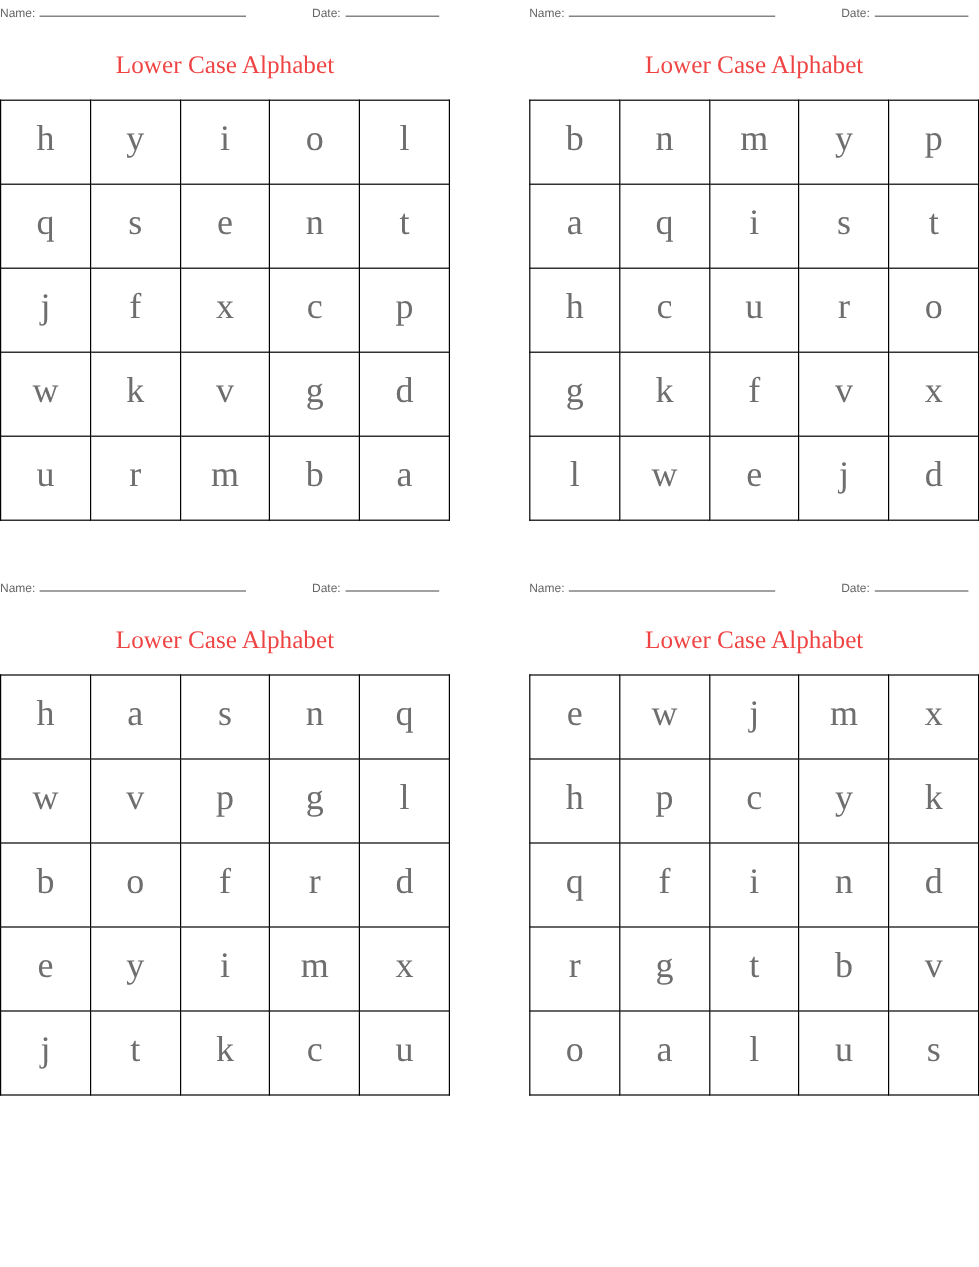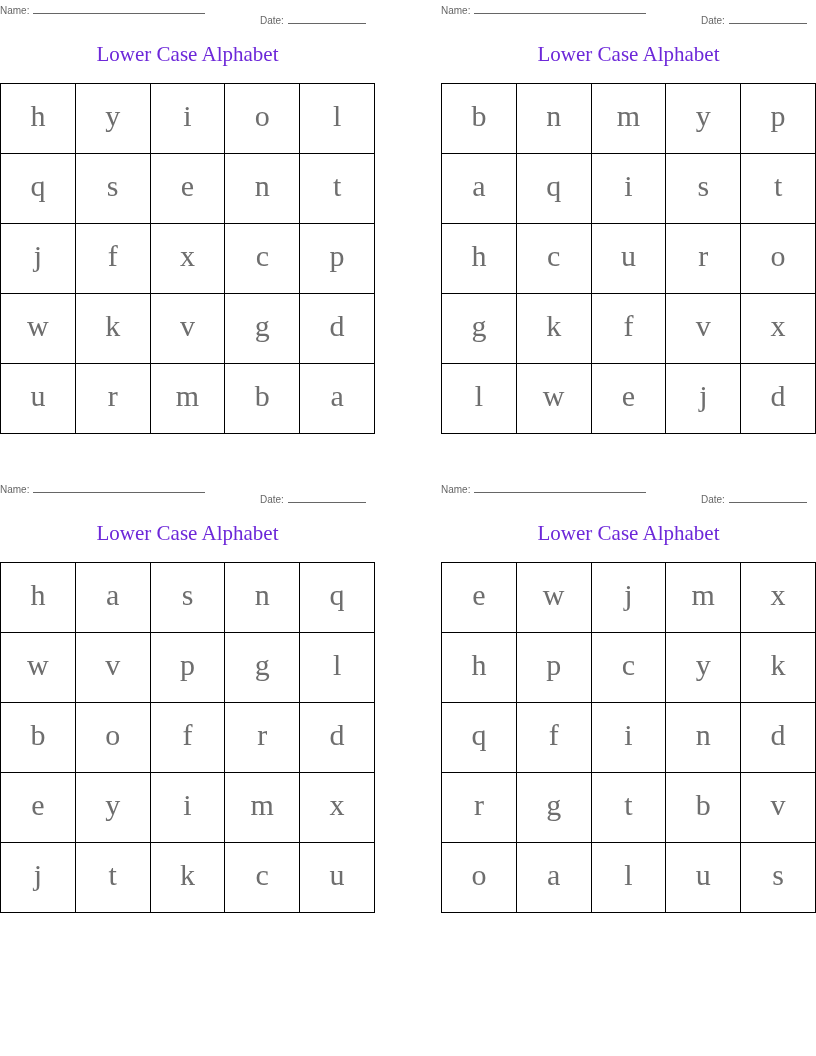--- a/index.html
+++ b/index.html
@@ -2,24 +2,24 @@
 <html><head>
   <meta charset="utf-8">
   <style>
     html, body { margin: 0; padding: 0; background: #ffffff; }
     body { width: 816px; height: 1056px; position: relative; overflow: hidden; }
     .sheet { position: absolute; width: 375px; }
     .header { position: absolute; top: 0; left: 0; width: 375px; height: 20px;
       font-family: "Liberation Sans", sans-serif; font-size: 10px; color: #666; }
     .name-label { position: absolute; left: 0; top: 3px; white-space: nowrap; }
     .name-line { display: inline-block; width: 172px; border-bottom: 1px solid #666; height: 10px; margin-left: 4px; vertical-align: baseline; }
-    .date-label { position: absolute; left: 260px; top: 13px; white-space: nowrap; }
+    .date-label { position: absolute; left: 260px; top: 3px; white-space: nowrap; }
     .date-line { display: inline-block; width: 78px; border-bottom: 1px solid #666; height: 10px; margin-left: 4px; vertical-align: baseline; }
     .title { position: absolute; top: 42px; left: 0; width: 375px; text-align: center;
-      font-family: "Liberation Serif", serif; font-size: 21px; color: #6d28d9; }
+      font-family: "Liberation Serif", serif; font-size: 21px; color: #ef4444; }
     .grid { position: absolute; top: 83px; left: 0; border-collapse: collapse; }
     .grid td { width: 74px; height: 69px; border: 1px solid #000; padding: 0;
       text-align: center; vertical-align: middle;
       font-family: "Liberation Serif", serif; font-size: 30px; color: #6e6e6e; line-height: 1; }
     .grid td span { position: relative; top: -3px; }
   </style>
 </head>
 <body>
 
 <div id="page">

